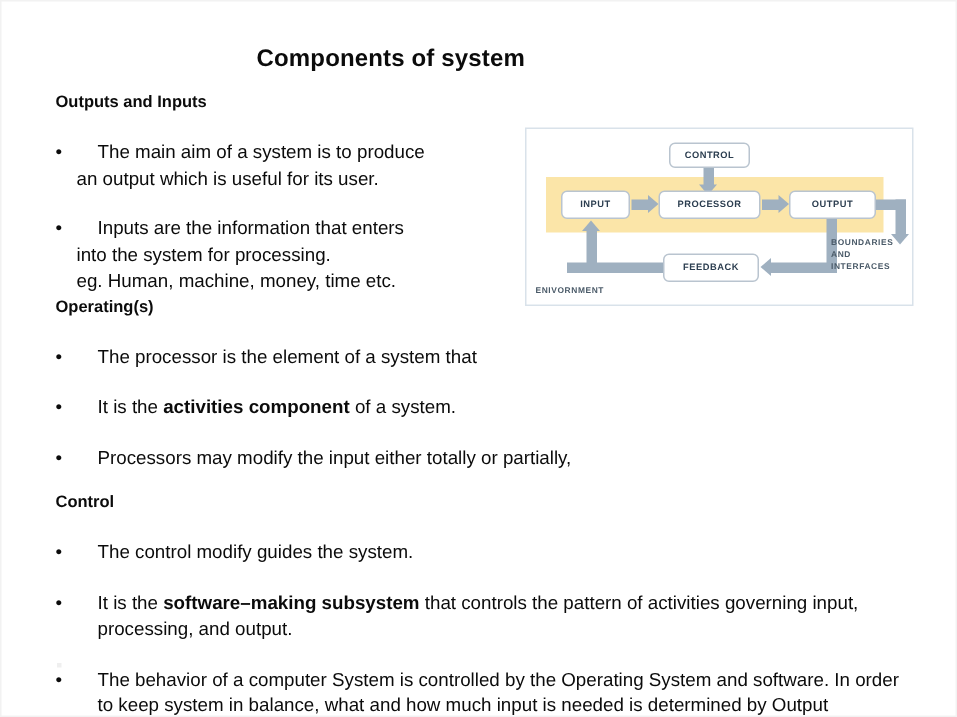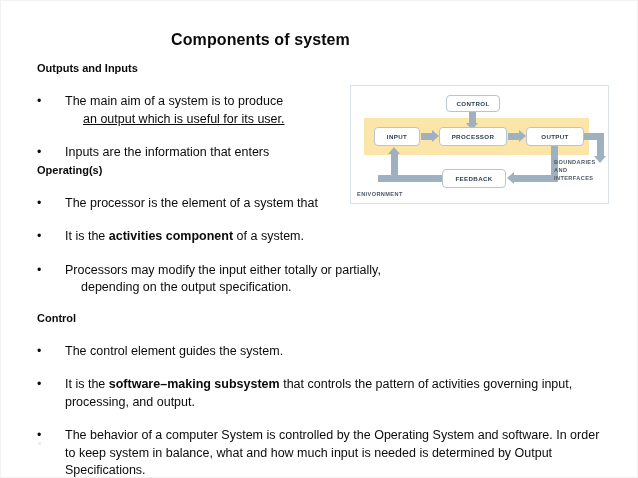--- a/index.html
+++ b/index.html
@@ -63,21 +63,21 @@
     top: 0;
     width: 10px;
     text-align: left;
     font-size: 12.5px;
     line-height: 17.5px;
   }
   .li .txt { display: block; }
 
   
   .ind-a .txt { margin-left: 28px; margin-top: 16px; }      
-  .cont-a  { margin-left: 46px; text-decoration: underline; }         
+  .cont-a  { margin-left: 14px; }         
   .cont-b  { margin-left: 0px; }          
   .cont-c  { margin-left: 44px; }
   .gap-md { height: 13px; }
 
   
   .diagram {
     position: absolute;
     left: 349px;
     top: 84px;
     width: 259px;
@@ -162,48 +162,51 @@
       <span class="txt">The main aim of a system is to produce</span>
     </div>
     <div class="li">
       <span class="txt cont-a">an output which is useful for its user.</span>
     </div>
 
     <div class="li ind-a">
       <span class="bullet">•</span>
       <span class="txt">Inputs are the information that enters</span>
     </div>
+    <div class="li">
+      <span class="txt cont-a">into the system for processing.</span>
+    </div>
+    <div class="li">
+      <span class="txt cont-a">eg. Human, machine, money, time etc.</span>
+    </div>
 
     <div class="head">Operating(s)</div>
 
     <div class="li ind-a">
       <span class="bullet">•</span>
       <span class="txt">The processor is the element of a system that</span>
     </div>
 
     <div class="li ind-a">
       <span class="bullet">•</span>
       <span class="txt"><span>It is the </span><b>activities component</b><span> of a system.</span></span>
     </div>
 
     <div class="li ind-a">
       <span class="bullet">•</span>
       <span class="txt">Processors may modify the input either totally or partially,</span>
     </div>
-    <div class="li">
-      <span class="txt cont-c">depending on the output specification.</span>
-    </div>
 
     <div class="gap-md"></div>
 
     <div class="head">Control</div>
 
     <div class="li ind-a">
       <span class="bullet">•</span>
-      <span class="txt">The control element guides the system.</span>
+      <span class="txt">The control modify guides the system.</span>
     </div>
 
     <div class="li ind-a">
       <span class="bullet">•</span>
       <span class="txt"><span>It is the </span><b>software–making subsystem</b><span> that controls the pattern of activities governing input, processing, and output.</span></span>
     </div>
 
     <div class="li ind-a">
       <span class="bullet">•</span>
       <span class="txt">The behavior of a computer System is controlled by the Operating System and software. In order to keep system in balance, what and how much input is needed is determined by Output Specifications.</span>

